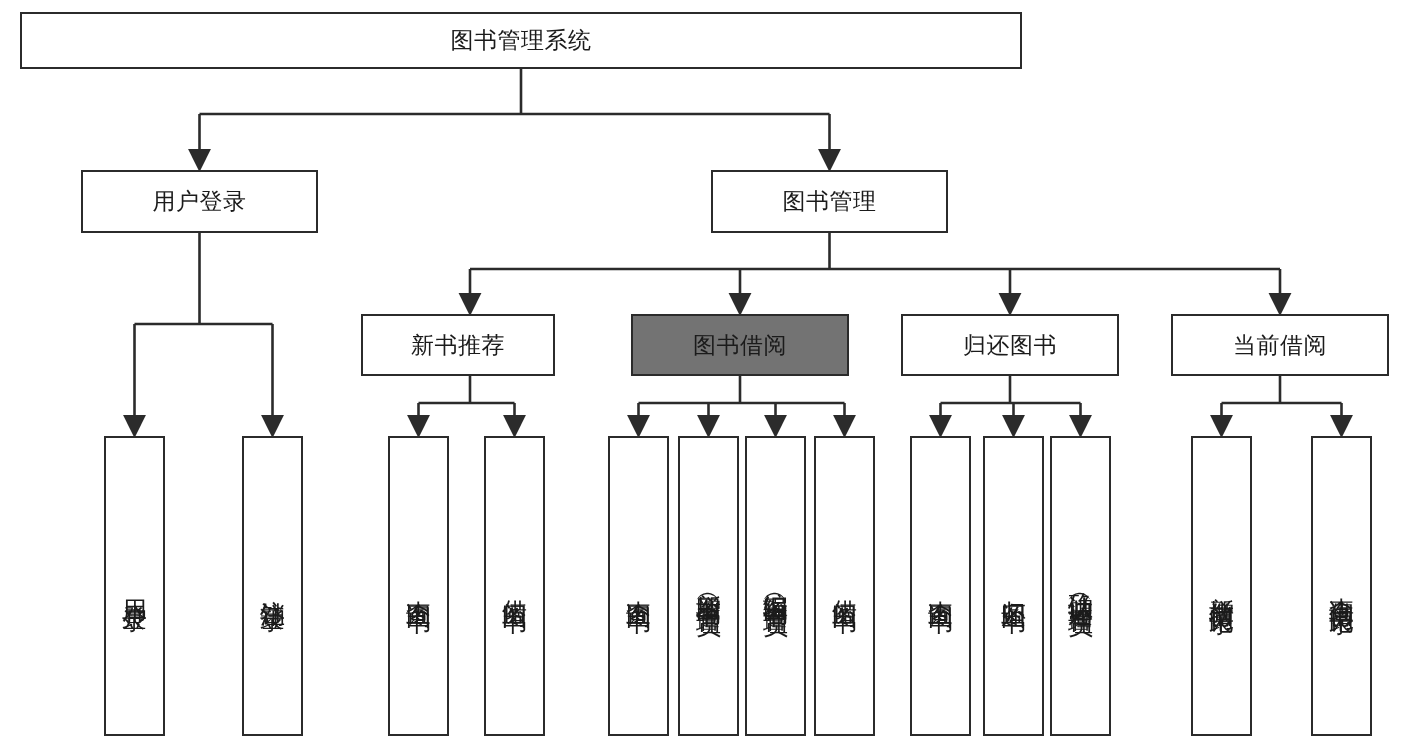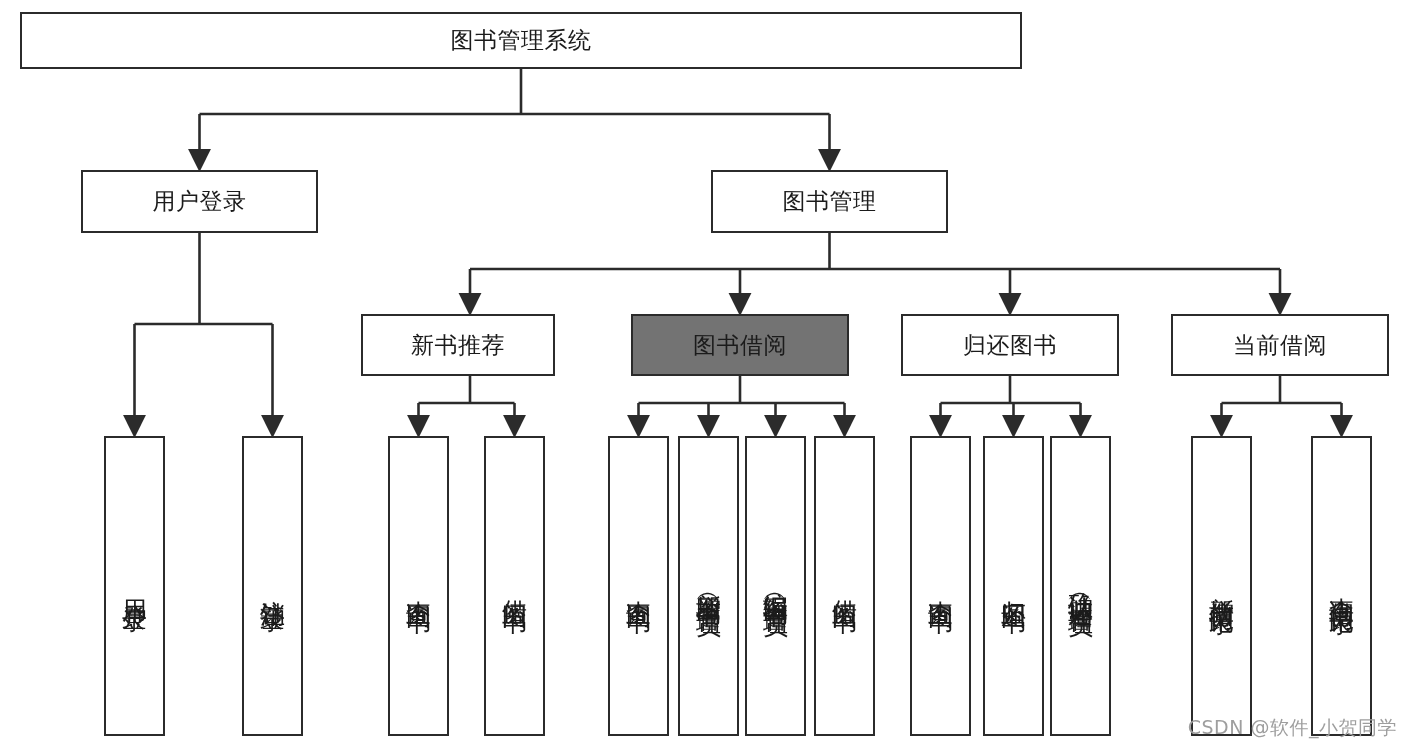--- a/index.html
+++ b/index.html
@@ -169,14 +169,13 @@
       <div class="node vert" style="left: 1050px; top: 436px; width: 61px; height: 300px; border-color: rgb(43, 43, 43); background: rgb(255, 255, 255); color: rgb(27, 27, 27);">
         <span class="label">确认归还（管理员）</span>
       </div>
       <div class="node vert" style="left: 1191px; top: 436px; width: 61px; height: 300px; border-color: rgb(43, 43, 43); background: rgb(255, 255, 255); color: rgb(27, 27, 27);">
         <span class="label">新增借阅记录</span>
       </div>
       <div class="node vert" style="left: 1311px; top: 436px; width: 61px; height: 300px; border-color: rgb(43, 43, 43); background: rgb(255, 255, 255); color: rgb(27, 27, 27);">
         <span class="label">查询借阅记录</span>
       </div>
     </div>
-  <div id="watermark">CSDN @软件_小贺同学</div>
 </div>
 
 </body></html>

